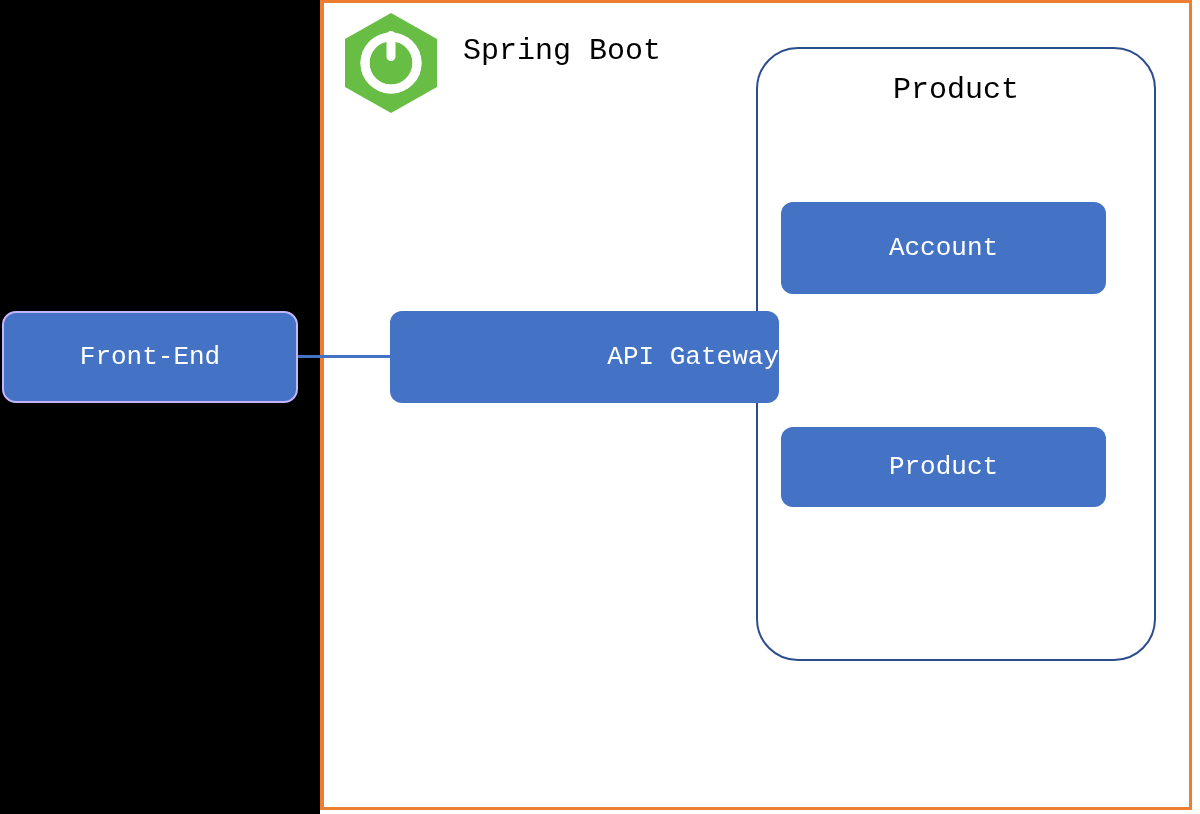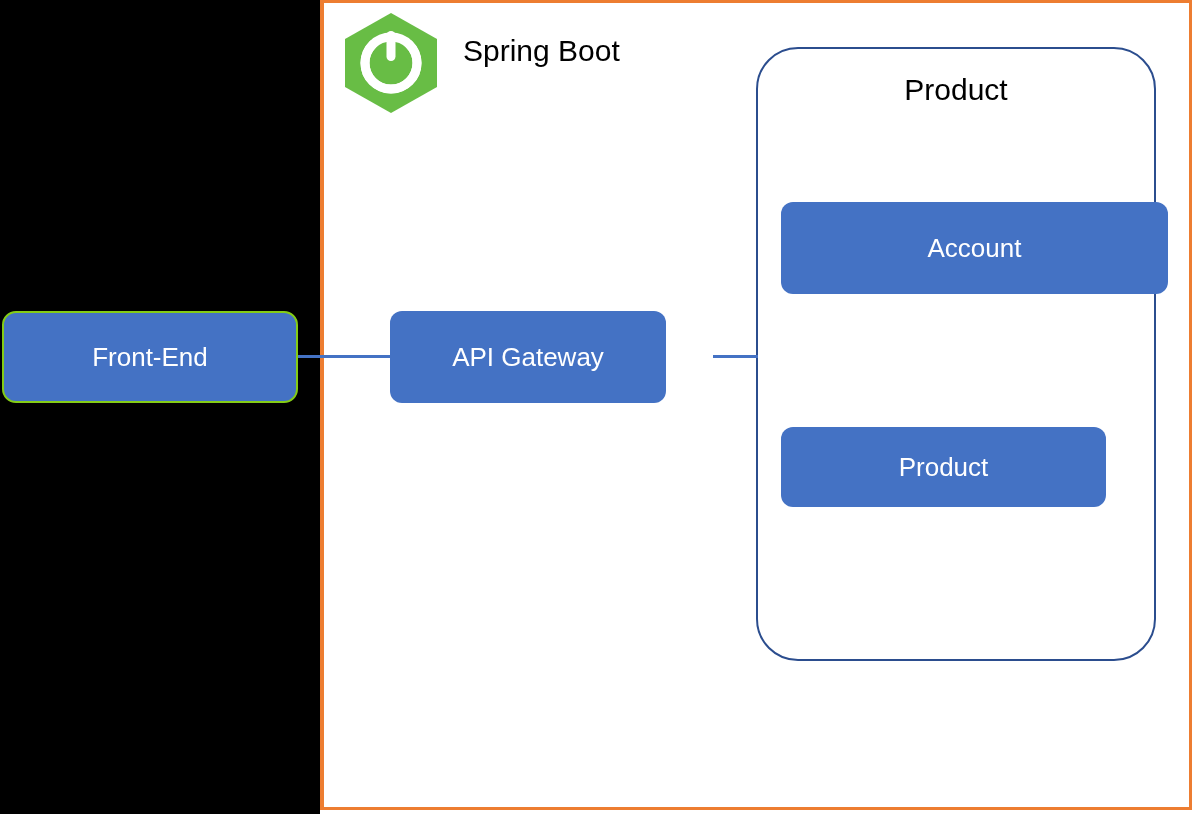--- a/index.html
+++ b/index.html
@@ -7,21 +7,21 @@
     margin: 0;
     padding: 0;
     background: #000000;
   }
   #canvas {
     position: relative;
     width: 1200px;
     height: 814px;
     background: #000000;
     overflow: hidden;
-    font-family: Liberation Sans, sans-serif;
+    font-family: Liberation Mono, monospace;
   }
 
   
   #springboot-panel {
     position: absolute;
     left: 320px;
     top: 0px;
     width: 872px;
     height: 810px;
     background: #ffffff;
@@ -98,41 +98,42 @@
     color: #ffffff;
     display: flex;
     align-items: center;
     justify-content: center;
     font-size: 26px;
     box-sizing: border-box;
   }
   #box-account {
     left: 781px;
     top: 202px;
-    width: 387px;
+    width: 325px;
     height: 92px;
   }
   #box-product {
     left: 781px;
     top: 427px;
     width: 325px;
     height: 80px;
   }
   #box-api-gateway {
     left: 390px;
     top: 311px;
-    width: 276px;
+    width: 389px;
     height: 92px;
+    justify-content: flex-end;
   }
   #box-front-end {
     left: 2px;
     top: 311px;
     width: 296px;
     height: 92px;
-    border: 2px solid #84cc16;
+    border: 2px solid #c4b5fd;
     border-radius: 14px;
   }
 
   
   .connector {
     position: absolute;
     background: #4472C4;
     height: 3px;
   }
   #connector-frontend-gateway {

